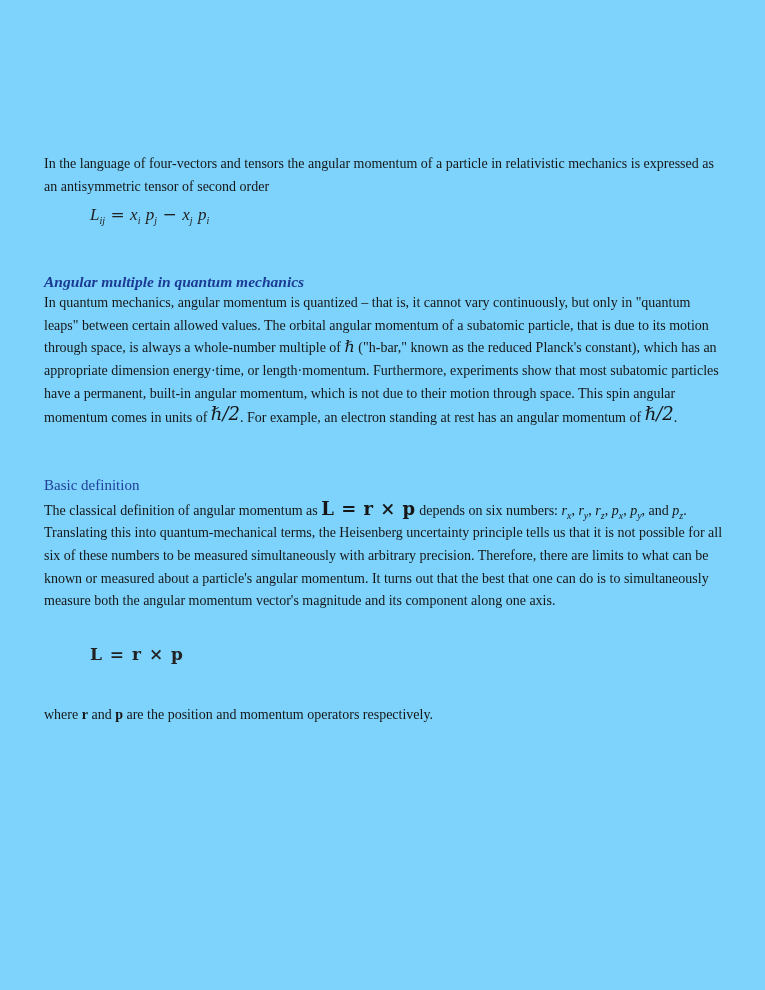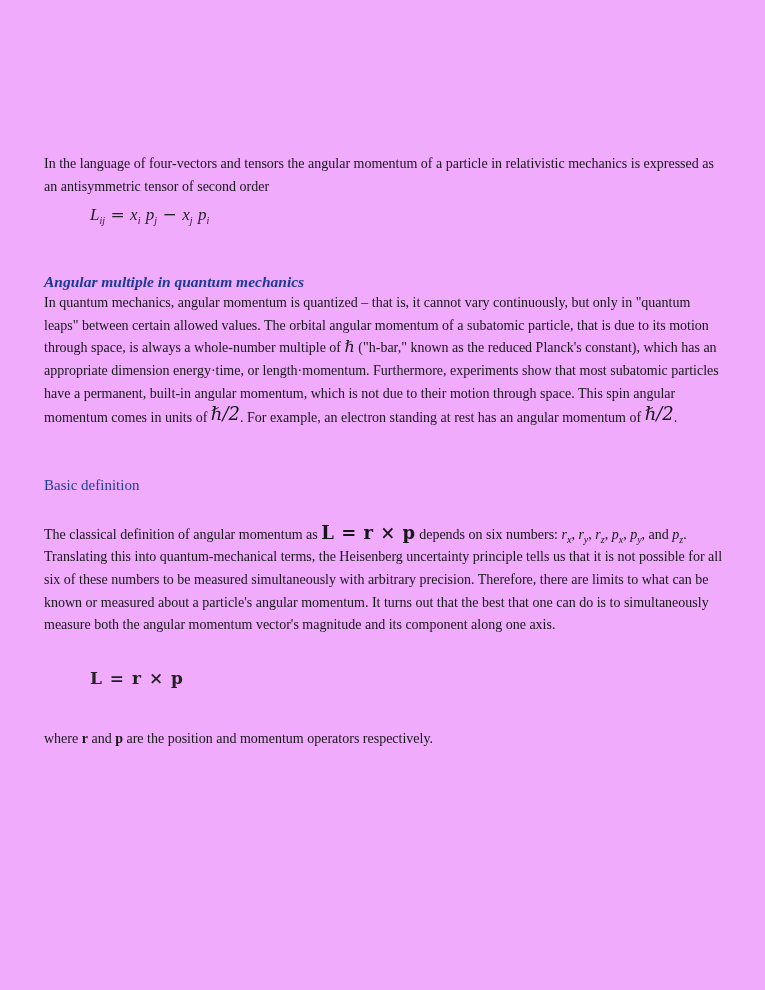--- a/index.html
+++ b/index.html
@@ -2,21 +2,21 @@
 <html style="--heading1-blue: #1b3a94; --heading2-blue: #21409a; --body-text: #161616;"><head>
 <meta charset="utf-8">
 <style>
   * { margin: 0; padding: 0; box-sizing: border-box; }
   html, body { background: #ffffff; }
   body {
     width: 765px; height: 990px; overflow: hidden;
     font-family: "Liberation Serif", serif;
   }
   .doc-page {
-    width: 765px; height: 990px; background: #f0abfc;
+    width: 765px; height: 990px; background: #7dd3fc;
     padding: 153px 36px 0 44px;
   }
   .para {
     font-family: "Liberation Serif", serif;
     font-size: 14px; line-height: 22.6px;
     color: var(--body-text, #161616);
     max-width: 684px;
     margin: 0;
   }
   .heading1 {
@@ -57,21 +57,21 @@
   .m-var { font-family: "Liberation Serif", serif; font-style: italic; }
   .m-var i { font-style: italic; }
   .m-var sub { font-size: 10px; line-height: 0; }
   .run-bold { font-weight: bold; }
 
   
   [data-name="formula-antisymmetric-tensor"] { margin-top: 3px; }
   [data-name="heading-angular-momentum-quantum-mechanics"] { margin-top: 44px; }
   [data-name="para-quantization"] { margin-top: 0; }
   [data-name="heading-basic-definition"] { margin-top: 45px; }
-  [data-name="para-classical-definition"] { margin-top: 29px; }
+  [data-name="para-classical-definition"] { margin-top: 5px; }
   [data-name="para-operator-definition"] { margin-top: 10px; }
   [data-name="formula-L-r-cross-p"] { margin-top: 29px; }
   [data-name="para-operators-note"] { margin-top: 38px; }
 </style>
 </head>
 <body>
 
 <div class="doc-page" data-name="document-page">
     <p class="para" data-name="para-relativistic-tensor"><span class="run-text" data-name="text-run">In the language of four-vectors and tensors the angular momentum of a particle in relativistic mechanics is expressed as an antisymmetric tensor of second order</span></p>
     <div class="formula" data-name="formula-antisymmetric-tensor"><span class="m-var" data-name="math-subscripted-variable"><i data-name="math-variable-base">L</i><sub data-name="math-variable-subscript">ij</sub></span><span class="run-text" data-name="text-run"> = </span><span class="m-var" data-name="math-subscripted-variable"><i data-name="math-variable-base">x</i><sub data-name="math-variable-subscript">i</sub></span><span class="run-text" data-name="text-run"> </span><span class="m-var" data-name="math-subscripted-variable"><i data-name="math-variable-base">p</i><sub data-name="math-variable-subscript">j</sub></span><span class="run-text" data-name="text-run"> − </span><span class="m-var" data-name="math-subscripted-variable"><i data-name="math-variable-base">x</i><sub data-name="math-variable-subscript">j</sub></span><span class="run-text" data-name="text-run"> </span><span class="m-var" data-name="math-subscripted-variable"><i data-name="math-variable-base">p</i><sub data-name="math-variable-subscript">i</sub></span></div>

